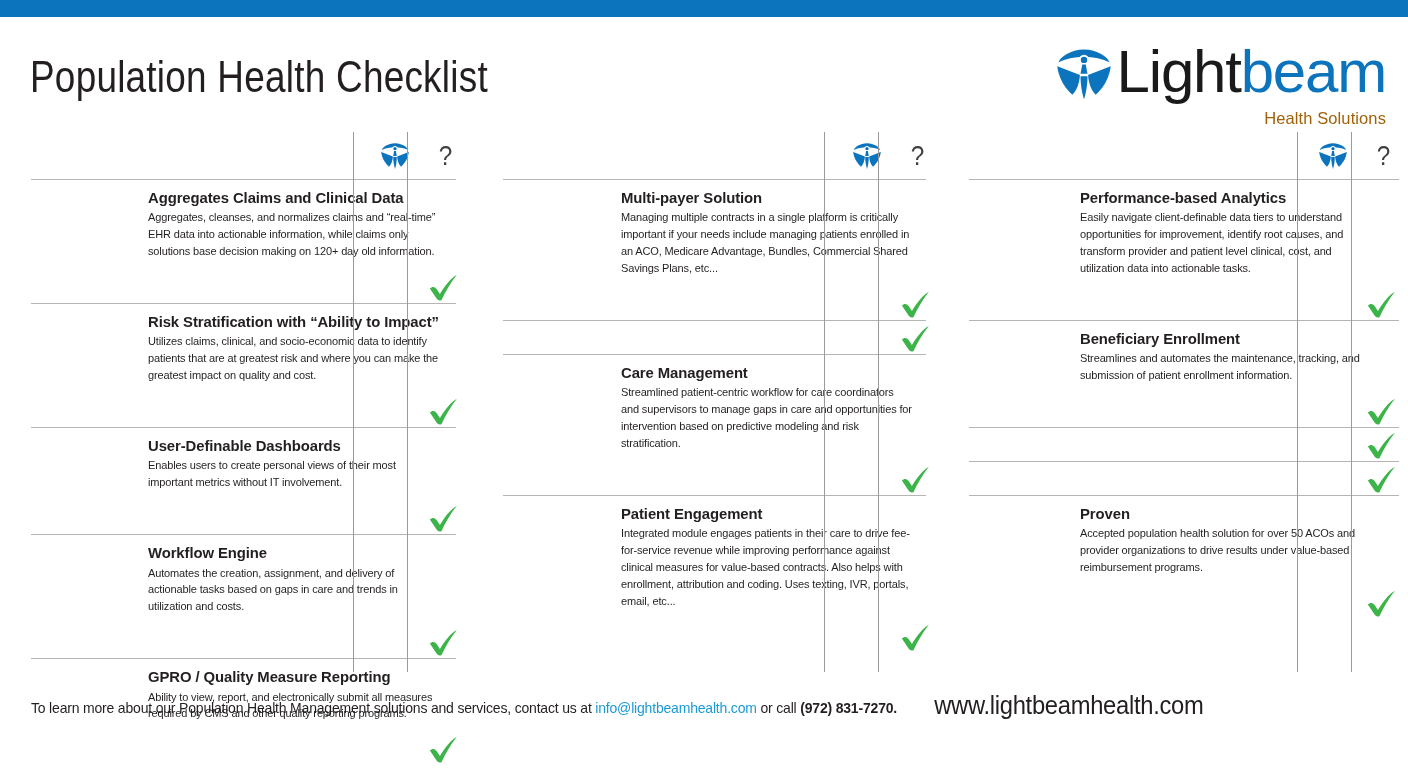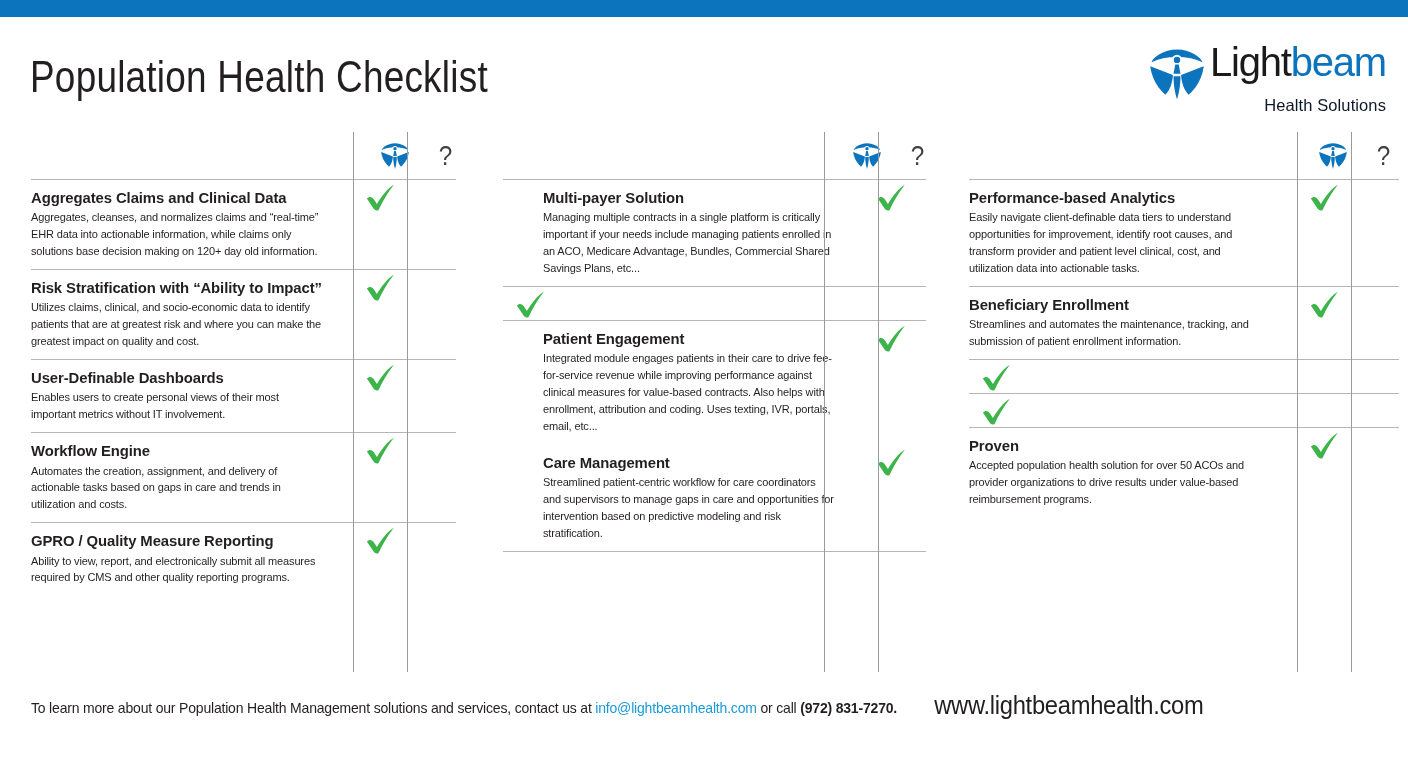--- a/index.html
+++ b/index.html
@@ -60,33 +60,33 @@
     height: 56px;
     margin-right: 4px;
     margin-top: 4px;
   }
   .brand-text {
     display: flex;
     flex-direction: column;
     align-items: flex-end;
   }
   .brand-wordmark {
-    font-size: 40px;
+    font-size: 60px;
     line-height: 0.98;
     letter-spacing: -1.2px;
     white-space: nowrap;
     font-weight: 400;
   }
   .brand-wordmark .w-dark { color: #1a1a1a; }
   .brand-wordmark .w-blue { color: #0b74bc; }
   .brand-tagline {
     font-size: 16.5px;
-    color: #0f172a;
+    color: #a16207;
     letter-spacing: 0.1px;
-    margin-top: 14px;
+    margin-top: 7px;
     white-space: nowrap;
     font-weight: 400;
   }
 
   
   .columns {
     position: absolute;
     left: 0;
     top: 132px;
     width: 1408px;
@@ -143,21 +143,22 @@
     background: #b5b5b5;
   }
   .col-0 .col-head-rule { width: 425px; }
   .col-1 .col-head-rule { width: 423px; }
   .col-2 .col-head-rule { width: 430px; }
 
   
   .row {
     position: relative;
     display: flex;
-    align-items: flex-start;
+    align-items: flex-end;
+    flex-direction: column;
   }
 
   .row-rule {
     position: absolute;
     left: 0;
     bottom: 0;
     height: 1px;
     background: #b5b5b5;
   }
   .col-0 .row-rule { width: 425px; }
@@ -400,42 +401,42 @@
           <div class="check-cell">
             <span class="check-mark"><svg viewBox="0 0 44 44" width="34" height="34" aria-hidden="true">
   <path d="M5 24 C8 21 11 21 14 25 L18 31 C25 19 32 11 40 6 C32 16 25 28 20 39 C17 40 15 39 13 36 Z" fill="#3cb44a"></path>
 </svg></span>
           </div>
           <div class="q-col-cell"></div>
           <div class="row-rule"></div>
         </div>
         <div class="row">
           <div class="row-text">
+            <div class="row-title">Care Management</div>
+            <div class="row-desc">Streamlined patient-centric workflow for care coordinators and supervisors to manage gaps in care and opportunities for intervention based on predictive modeling and risk stratification.</div>
+          </div>
+          <div class="check-cell">
+            <span class="check-mark"><svg viewBox="0 0 44 44" width="34" height="34" aria-hidden="true">
+  <path d="M5 24 C8 21 11 21 14 25 L18 31 C25 19 32 11 40 6 C32 16 25 28 20 39 C17 40 15 39 13 36 Z" fill="#3cb44a"></path>
+</svg></span>
+          </div>
+          <div class="q-col-cell"></div>
+          <div class="row-rule"></div>
+        </div>
+        <div class="row">
+          <div class="row-text">
             <div class="row-title">Patient Engagement</div>
             <div class="row-desc">Integrated module engages patients in their care to drive fee-for-service revenue while improving performance against clinical measures for value-based contracts. Also helps with enrollment, attribution and coding. Uses texting, IVR, portals, email, etc...</div>
           </div>
           <div class="check-cell">
             <span class="check-mark"><svg viewBox="0 0 44 44" width="34" height="34" aria-hidden="true">
   <path d="M5 24 C8 21 11 21 14 25 L18 31 C25 19 32 11 40 6 C32 16 25 28 20 39 C17 40 15 39 13 36 Z" fill="#3cb44a"></path>
 </svg></span>
           </div>
           <div class="q-col-cell"></div>
-        </div>
-        <div class="row">
-          <div class="row-text">
-            <div class="row-title">Care Management</div>
-            <div class="row-desc">Streamlined patient-centric workflow for care coordinators and supervisors to manage gaps in care and opportunities for intervention based on predictive modeling and risk stratification.</div>
-          </div>
-          <div class="check-cell">
-            <span class="check-mark"><svg viewBox="0 0 44 44" width="34" height="34" aria-hidden="true">
-  <path d="M5 24 C8 21 11 21 14 25 L18 31 C25 19 32 11 40 6 C32 16 25 28 20 39 C17 40 15 39 13 36 Z" fill="#3cb44a"></path>
-</svg></span>
-          </div>
-          <div class="q-col-cell"></div>
-          <div class="row-rule"></div>
         </div>
         <div class="vline" style="left: 321px; height: 540px;"></div>
         <div class="vline" style="left: 375px; height: 540px;"></div>
       </div>
     </div>
     <div class="column col-2">
       <div class="col-inner">
         <div class="col-head">
           <div class="head-cell mark-cell">
        <span class="head-mark"><svg viewBox="0 0 100 96" width="30" height="29" aria-hidden="true">

